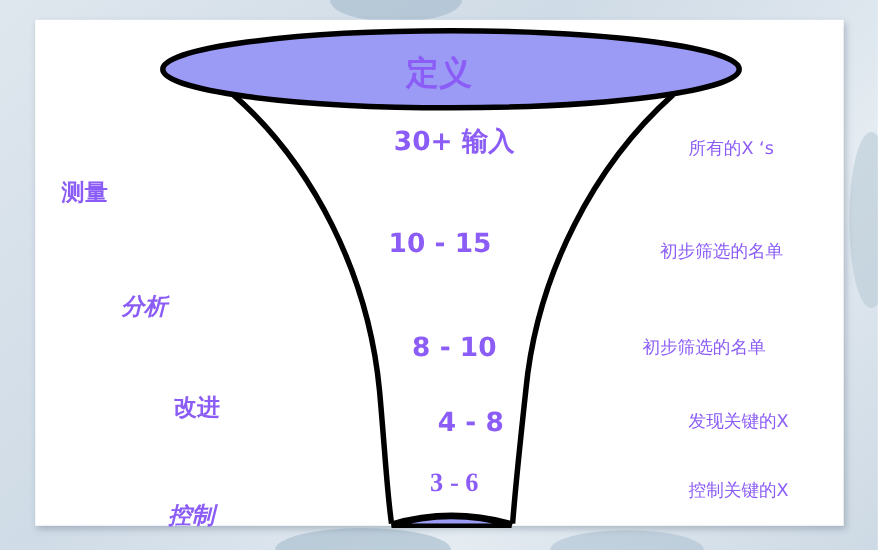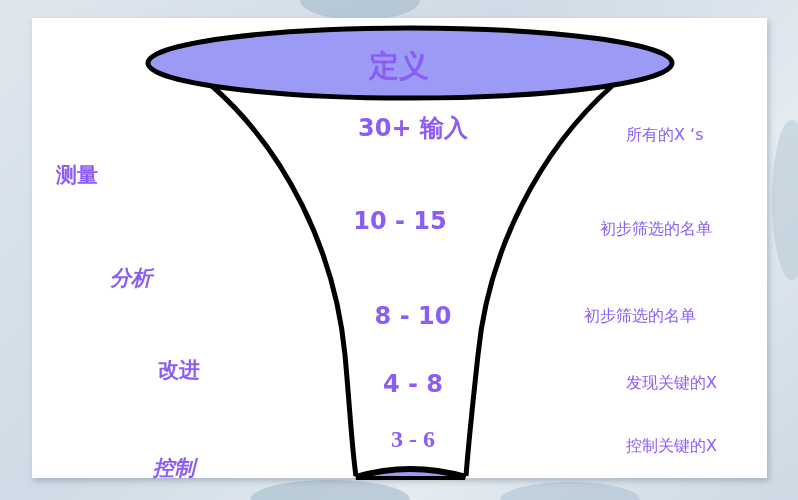--- a/index.html
+++ b/index.html
@@ -41,21 +41,21 @@
   <path d="M356 476 Q410 460 466 476" fill="none" stroke="#000" stroke-width="4"></path>
 
   <ellipse cx="410" cy="63" rx="262" ry="35" fill="#9b9bf5" stroke="#000" stroke-width="5"></ellipse>
 </svg>
 
 <span class="txt top-label">定义</span>
 
 <span class="txt count" style="left:413px;top:112px;">30+ 输入</span>
 <span class="txt count" style="left:400px;top:207px;">10 - 15</span>
 <span class="txt count" style="left:413px;top:302px;">8 - 10</span>
-<span class="txt count" style="left:413px;top:370px;">4 - 8</span>
+<span class="txt count" style="left:428px;top:370px;">4 - 8</span>
 <span class="txt count" style="left:413px;top:426px;font-family:Liberation Serif, serif;">3 - 6</span>
 
 <span class="txt phase" style="left:56px;top:161px;">测量</span>
 <span class="txt phase" style="left:110px;top:264px;font-style:italic;">分析</span>
 <span class="txt phase" style="left:158px;top:356px;">改进</span>
 <span class="txt phase" style="left:153px;top:454px;font-style:italic;">控制</span>
 
 <span class="txt desc" style="left:626px;top:125px;">所有的X ‘s</span>
 <span class="txt desc" style="left:600px;top:219px;text-align:center;">初步筛选的名单</span>
 <span class="txt desc" style="left:584px;top:306px;">初步筛选的名单</span>

